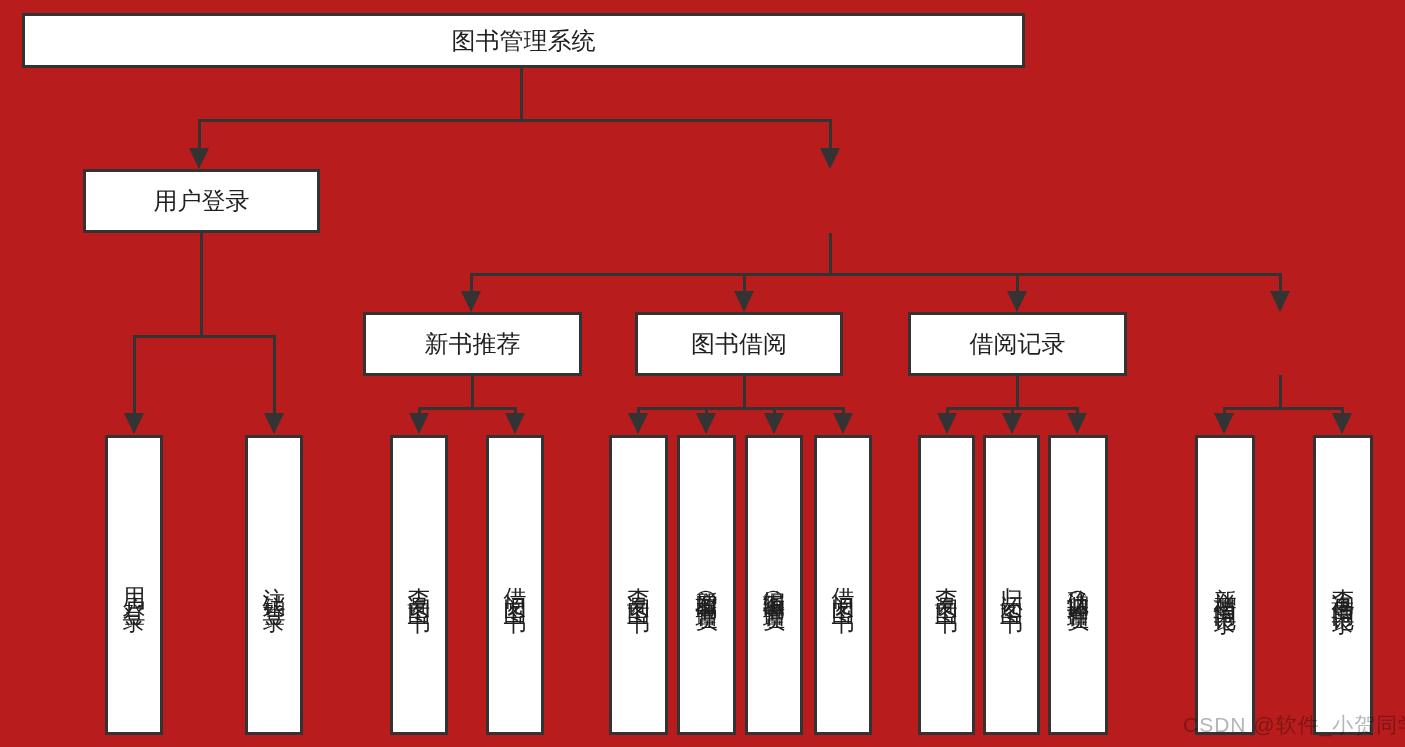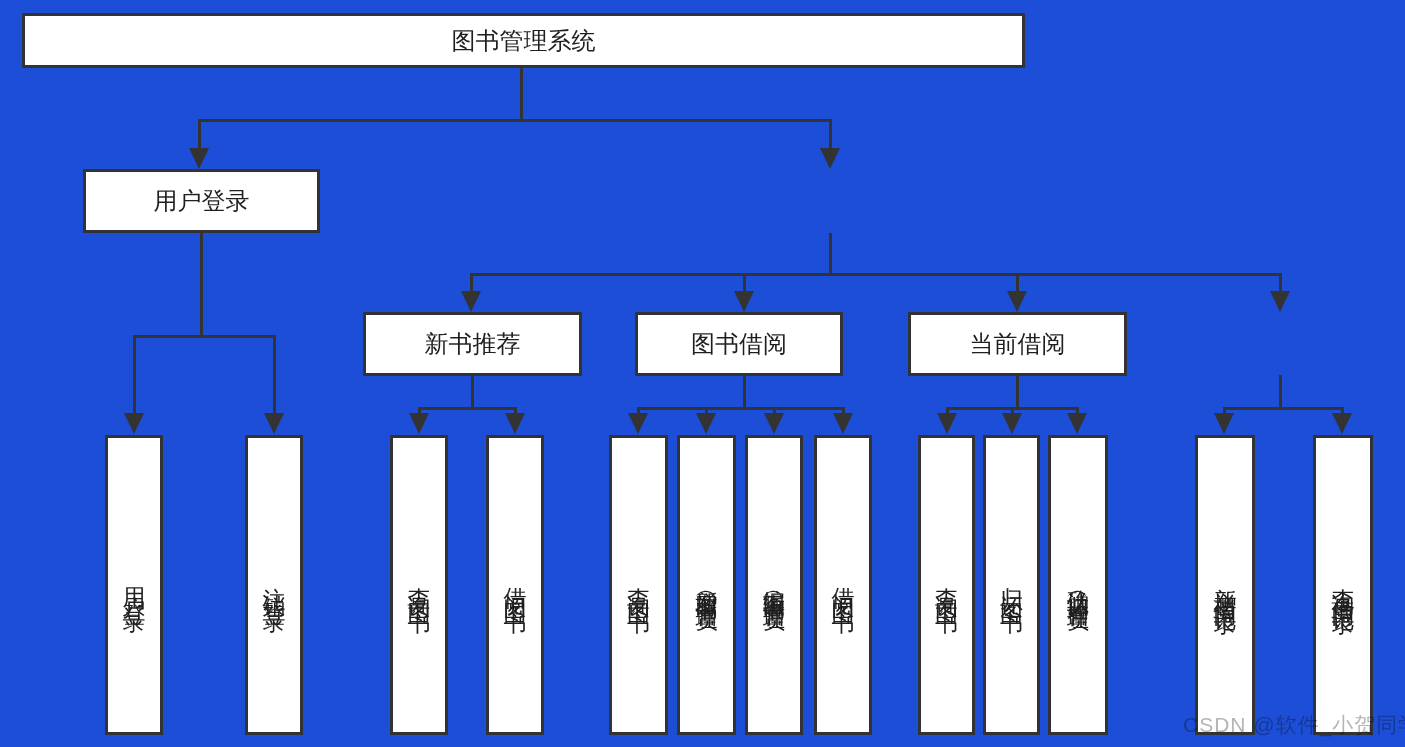--- a/index.html
+++ b/index.html
@@ -1,17 +1,17 @@
 <!DOCTYPE html>
 <html><head>
 <meta charset="utf-8">
 <style>
   html,body{margin:0;padding:0;background:#ffffff;}
   .canvas{
-    position:relative;width:1405px;height:747px;background:#1d4ed8;
+    position:relative;width:1405px;height:747px;background:#b91c1c;
     font-family:"Liberation Sans","DejaVu Sans",sans-serif;
     overflow:hidden;
   }
   .box{
     position:absolute;box-sizing:border-box;
     border:3px solid #333333;background:#ffffff;
     display:flex;align-items:center;justify-content:center;
     color:#1f1f1f;font-size:24px;
   }
   .leaf{font-size:23px;}
@@ -73,21 +73,21 @@
   <div class="vline" style="left:1279px;top:273px;height:20px;"></div>
   <div class="arrow" style="left:1270px;top:291px;"></div>
 
   <div class="box" style="left:363px;top:312px;width:219px;height:64px;">
     <span>新书推荐</span>
   </div>
   <div class="box" style="left:635px;top:312px;width:208px;height:64px;">
     <span>图书借阅</span>
   </div>
   <div class="box" style="left:908px;top:312px;width:219px;height:64px;">
-    <span>当前借阅</span>
+    <span>借阅记录</span>
   </div>
 
   <div class="vline" style="left:471px;top:376px;height:31px;"></div>
   <div class="hline" style="left:418px;top:407px;width:99px;"></div>
   <div class="vline" style="left:418px;top:407px;height:10px;"></div>
   <div class="arrow" style="left:409px;top:413px;"></div>
   <div class="vline" style="left:514px;top:407px;height:10px;"></div>
   <div class="arrow" style="left:505px;top:413px;"></div>
 
   <div class="vline" style="left:743px;top:376px;height:31px;"></div>

